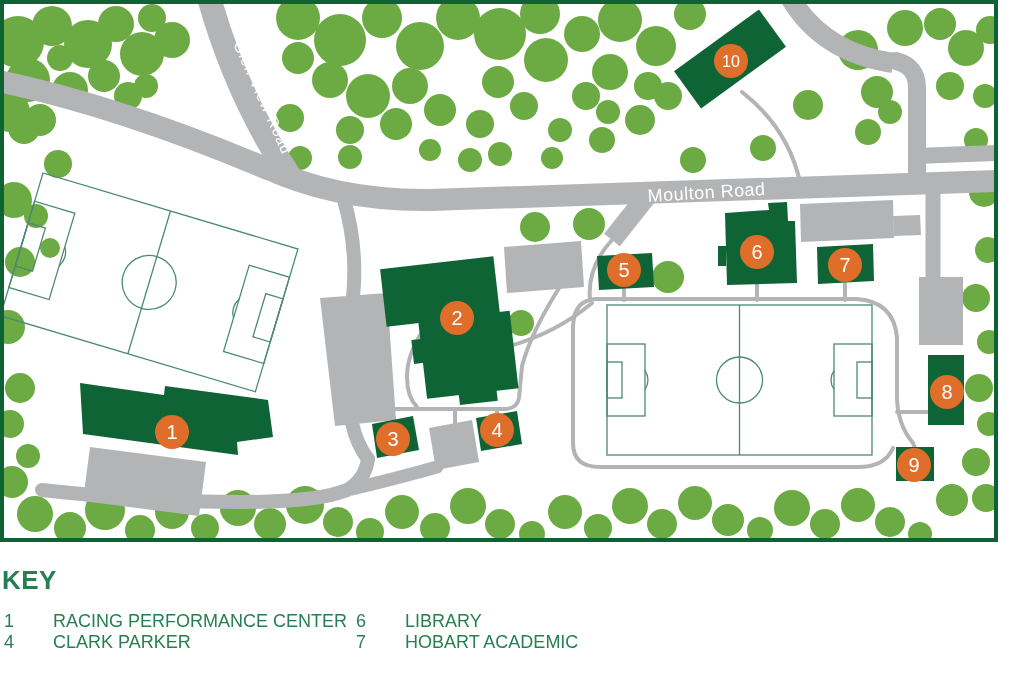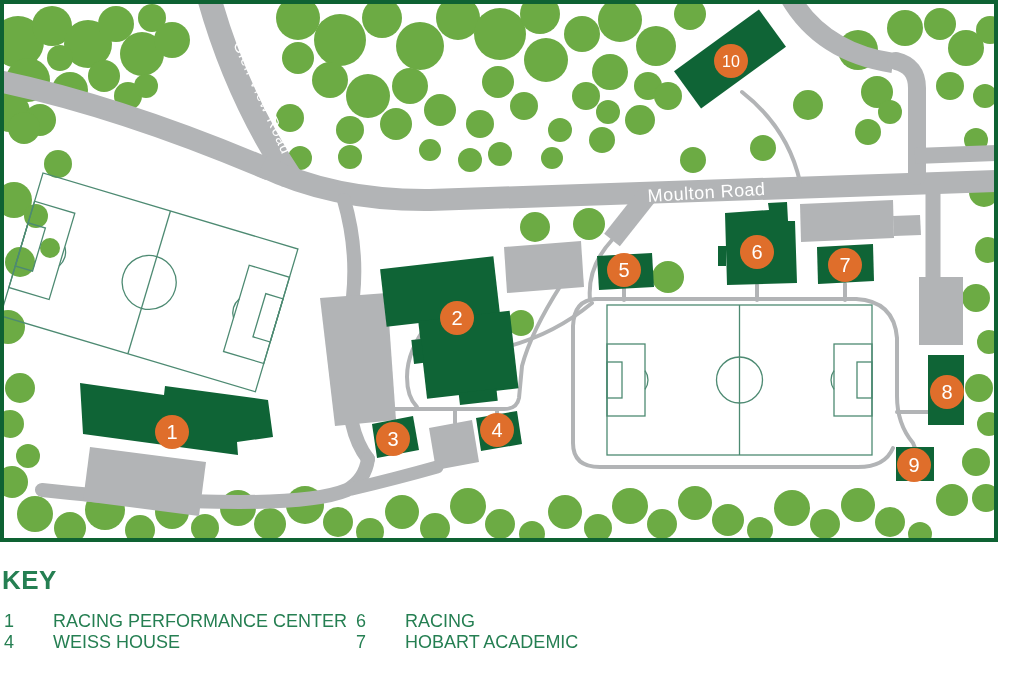--- a/index.html
+++ b/index.html
@@ -302,21 +302,21 @@
           <circle cx="731" cy="61" r="17" class="marker-circle"></circle>
           <text x="731" y="61" text-anchor="middle" dy="0.36em" class="marker-num" font-size="16">10</text>
         </g>
       </g>
   </svg>
 
   <div class="key">
     <div class="key-title">KEY</div>
     <div class="key-col" id="key-col-0" style="left:4px">
         <div class="key-row"><span class="key-num">1</span><span class="key-label">RACING PERFORMANCE CENTER</span></div>
-        <div class="key-row"><span class="key-num">4</span><span class="key-label">WEISS HOUSE</span></div>
+        <div class="key-row"><span class="key-num">4</span><span class="key-label">CLARK PARKER</span></div>
       </div>
     <div class="key-col" id="key-col-1" style="left:356px">
-        <div class="key-row"><span class="key-num">6</span><span class="key-label">RACING</span></div>
+        <div class="key-row"><span class="key-num">6</span><span class="key-label">LIBRARY</span></div>
         <div class="key-row"><span class="key-num">7</span><span class="key-label">HOBART ACADEMIC</span></div>
       </div>
   </div>
 
 </div>
 
 </body></html>

